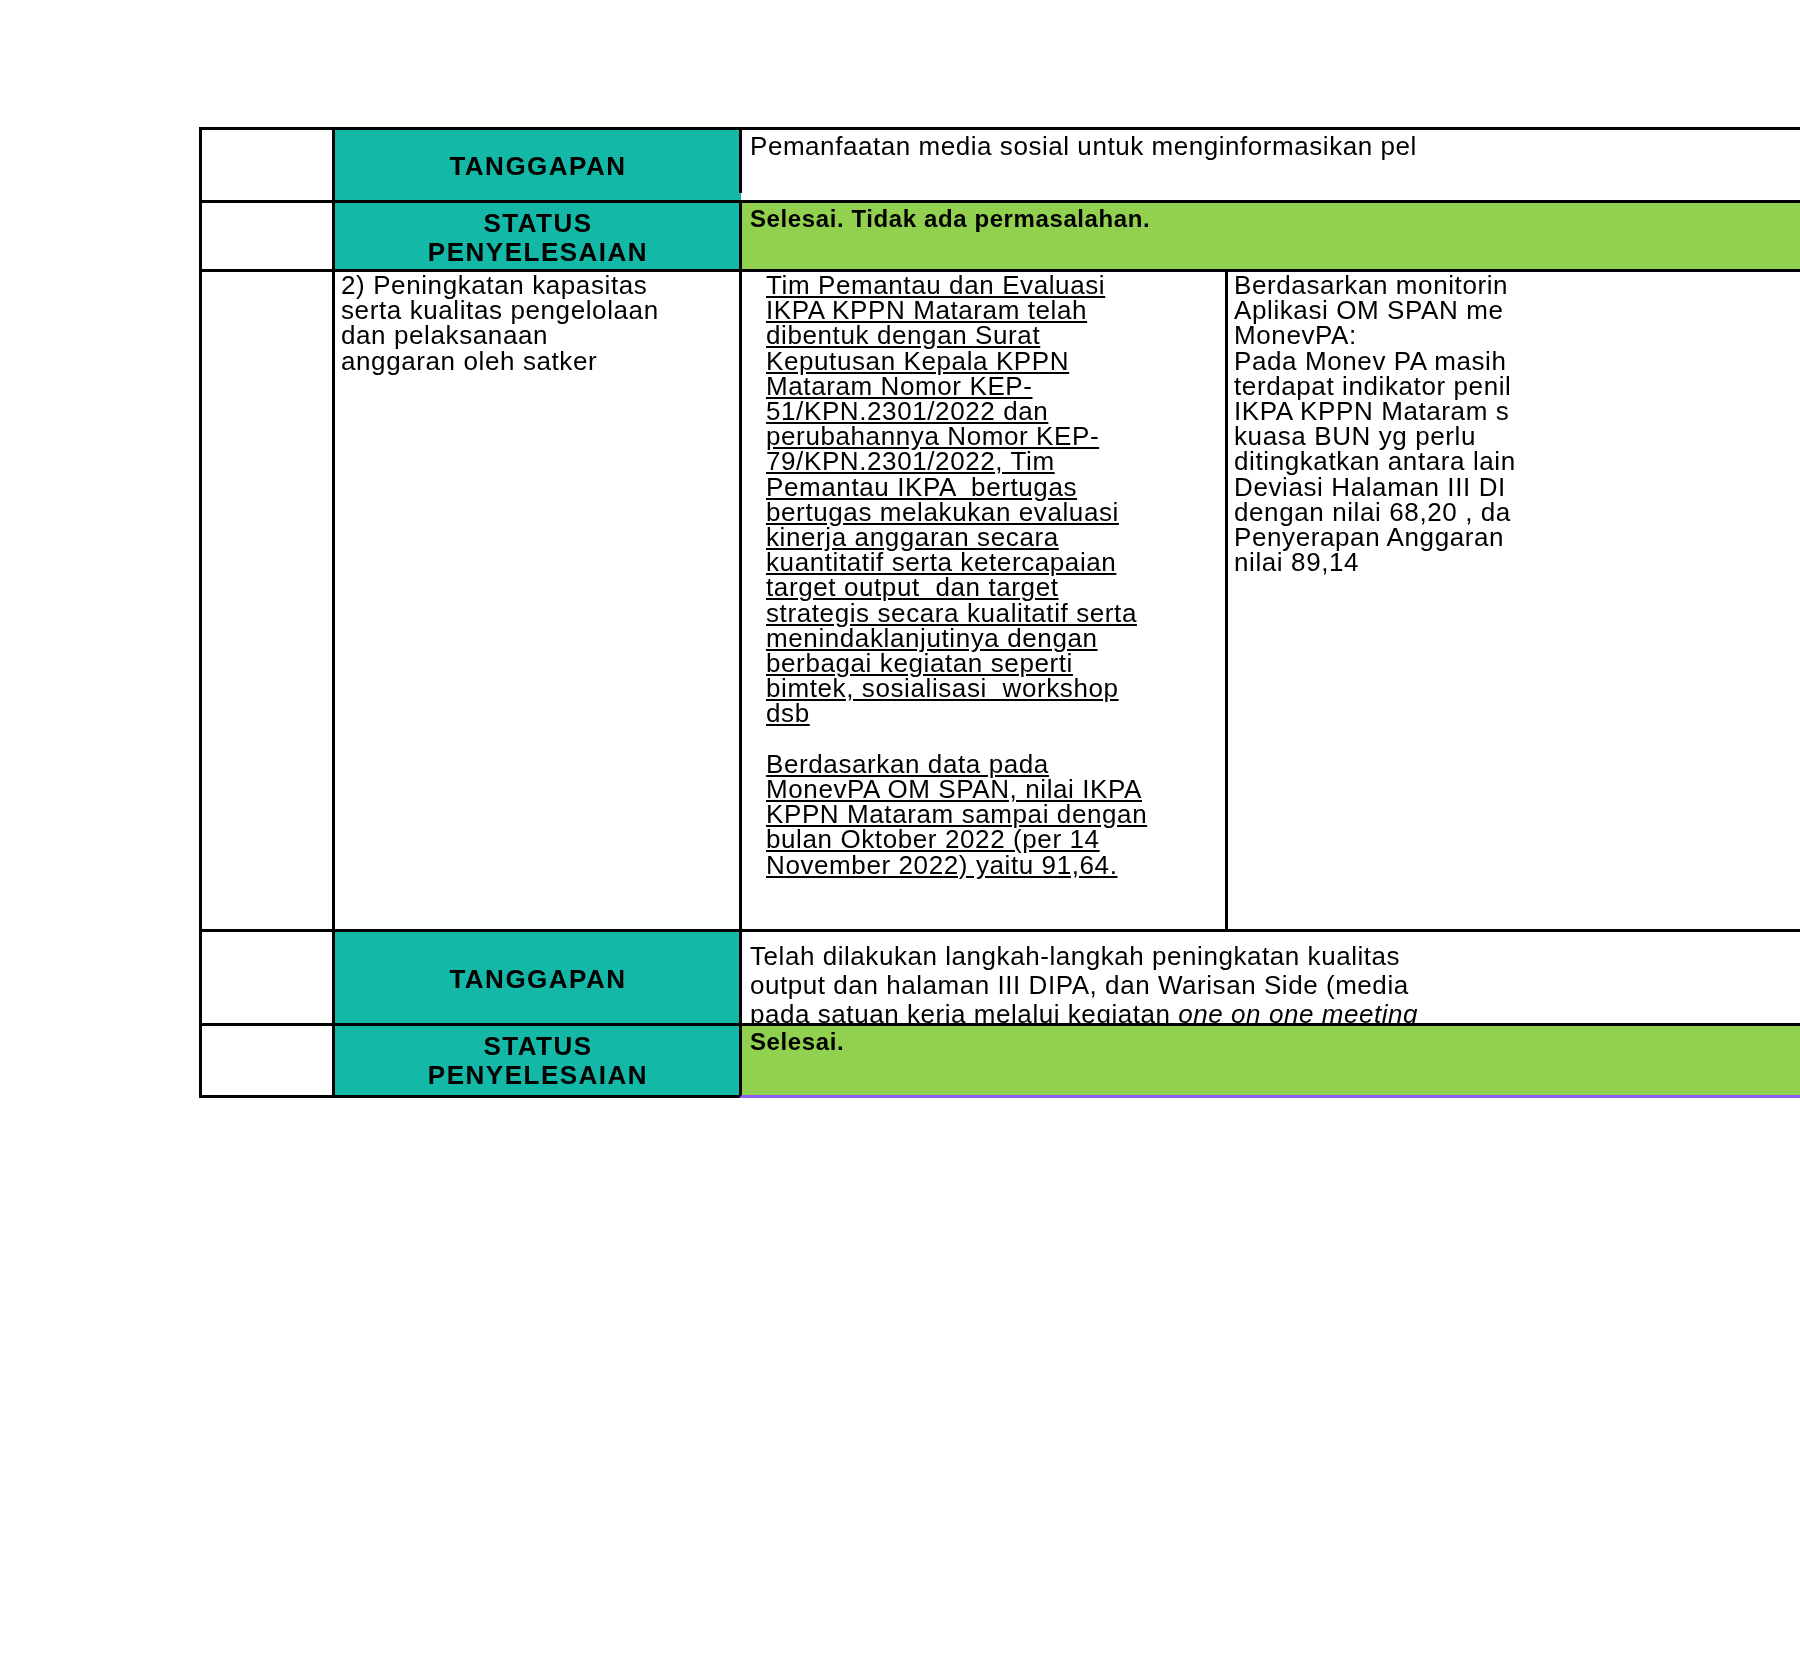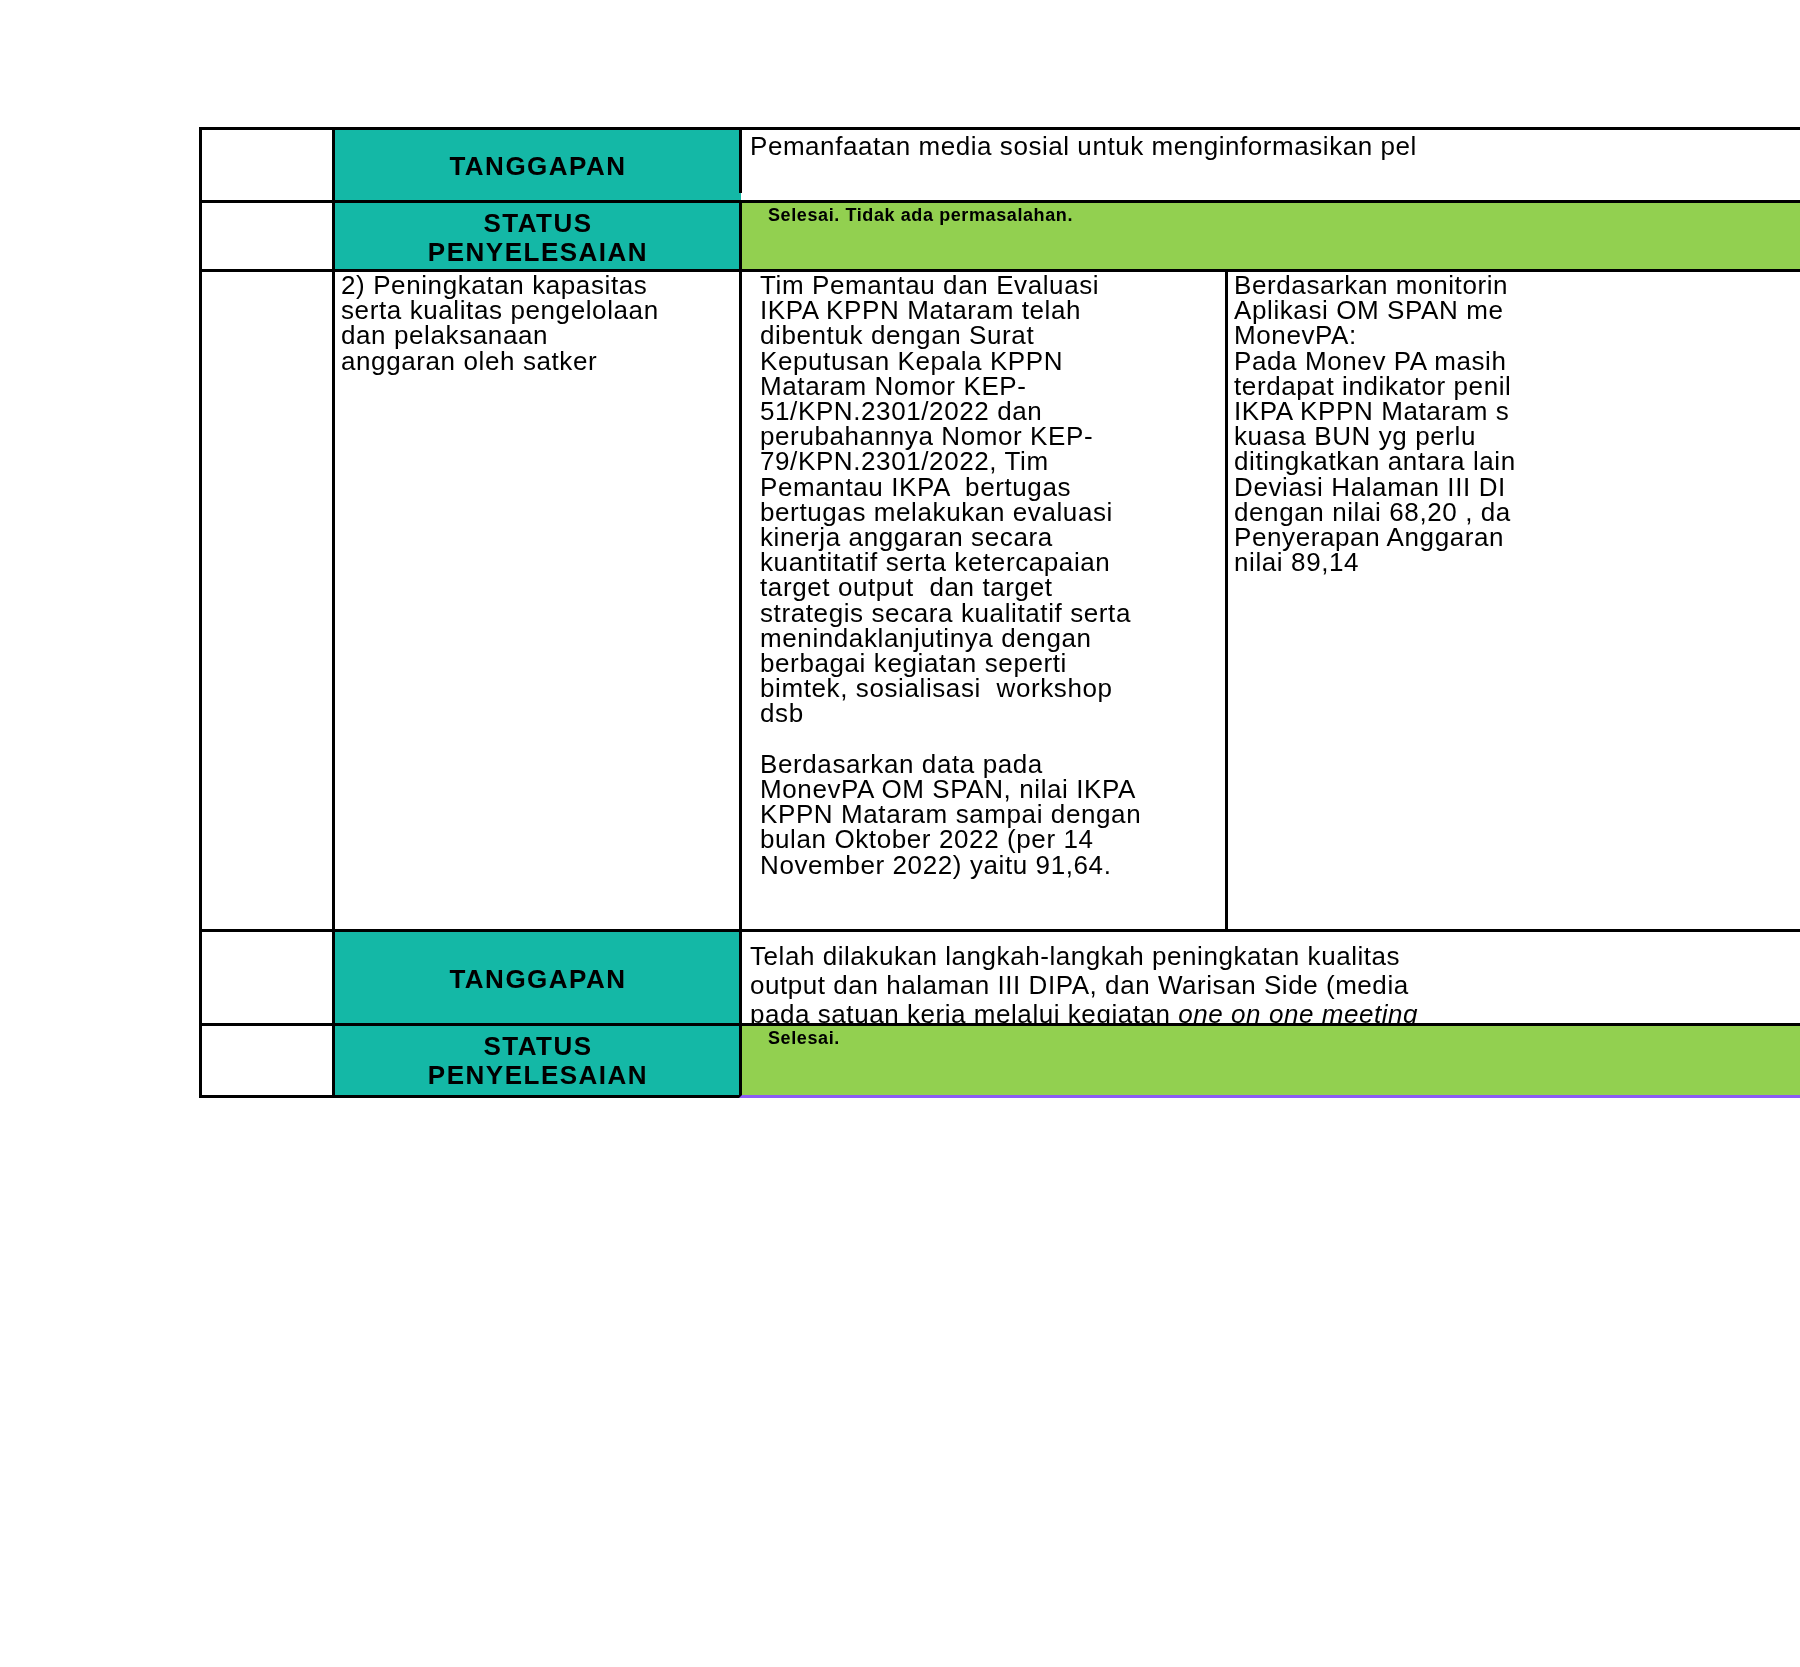--- a/index.html
+++ b/index.html
@@ -10,21 +10,21 @@
   .b { border-top:3px solid #000; }
   .bl { border-left:3px solid #000; }
   .orange { background:#14b8a6; }
   .green { background:#92d050; }
   .label { display:flex; align-items:center; justify-content:center; text-align:center;
            font-weight:bold; font-size:26px; letter-spacing:1.5px; line-height:29px; }
   .txt { font-size:26px; line-height:25.2px; padding:1px 6px; white-space:pre-wrap;
          letter-spacing:0.6px; }
   .txt-narrow { font-family:"Liberation Sans", sans-serif; font-size:26px; line-height:29px;
                 padding:0 8px; white-space:nowrap; }
-  .bold-status { font-weight:bold; font-size:18px; padding:2px 26px; white-space:nowrap; }
+  .bold-status { font-weight:bold; font-size:24px; padding:2px 8px; white-space:nowrap; }
   em { font-style:italic; }
 </style>
 </head>
 <body>
 
 <div class="sheet">
 
   <div class="cell b bl" style="left:199px; top:127px; width:135px; height:76px;"></div>
   <div class="cell b bl orange label" style="left:332px; top:127px; width:409px; height:76px;">
     <span>TANGGAPAN</span>
@@ -42,21 +42,21 @@
   </div>
 
   <div class="cell b bl" style="left:199px; top:269px; width:135px; height:663px;"></div>
   <div class="cell b bl" style="left:332px; top:269px; width:409px; height:663px;">
     <div class="txt" style="padding-left:6px;">2) Peningkatan kapasitas
 serta kualitas pengelolaan
 dan pelaksanaan
 anggaran oleh satker</div>
   </div>
   <div class="cell b bl" style="left:739px; top:269px; width:489px; height:663px;">
-    <div class="txt" style="padding-left:18px;">Tim Pemantau dan Evaluasi
+    <div class="txt" style="padding-left:24px;text-decoration:underline;">Tim Pemantau dan Evaluasi
 IKPA KPPN Mataram telah
 dibentuk dengan Surat
 Keputusan Kepala KPPN
 Mataram Nomor KEP-
 51/KPN.2301/2022 dan
 perubahannya Nomor KEP-
 79/KPN.2301/2022, Tim
 Pemantau IKPA  bertugas
 bertugas melakukan evaluasi
 kinerja anggaran secara

